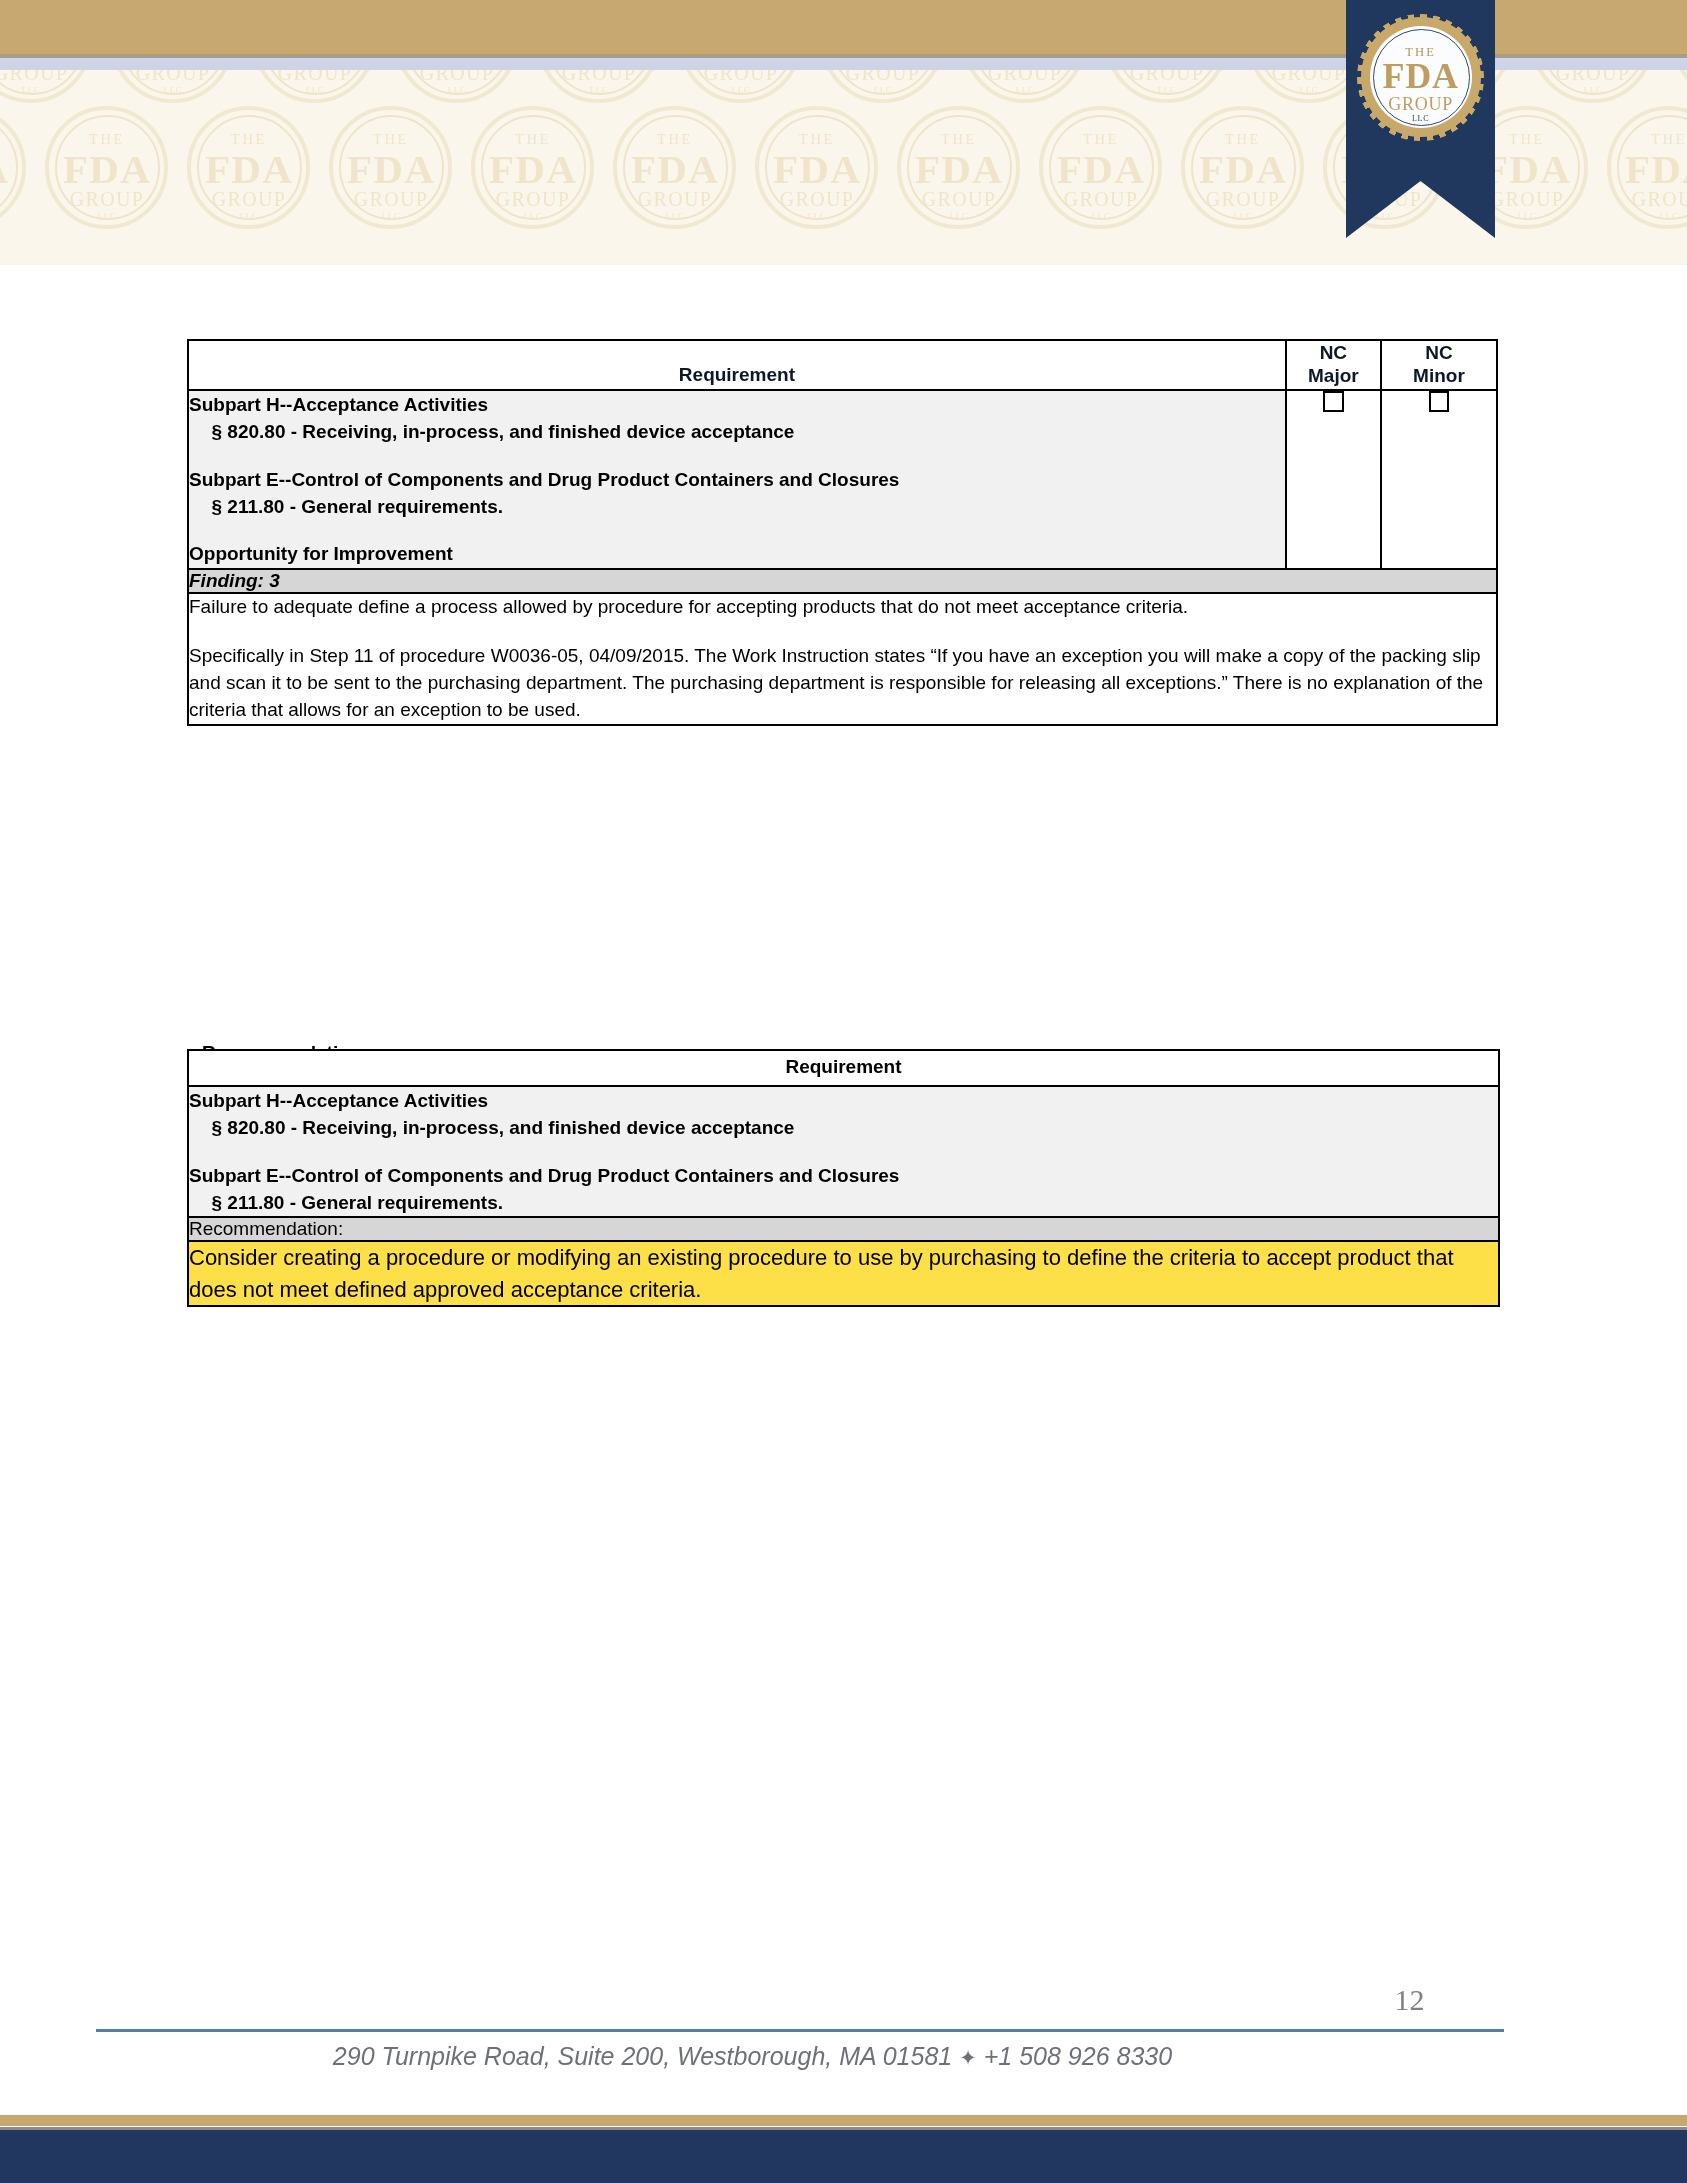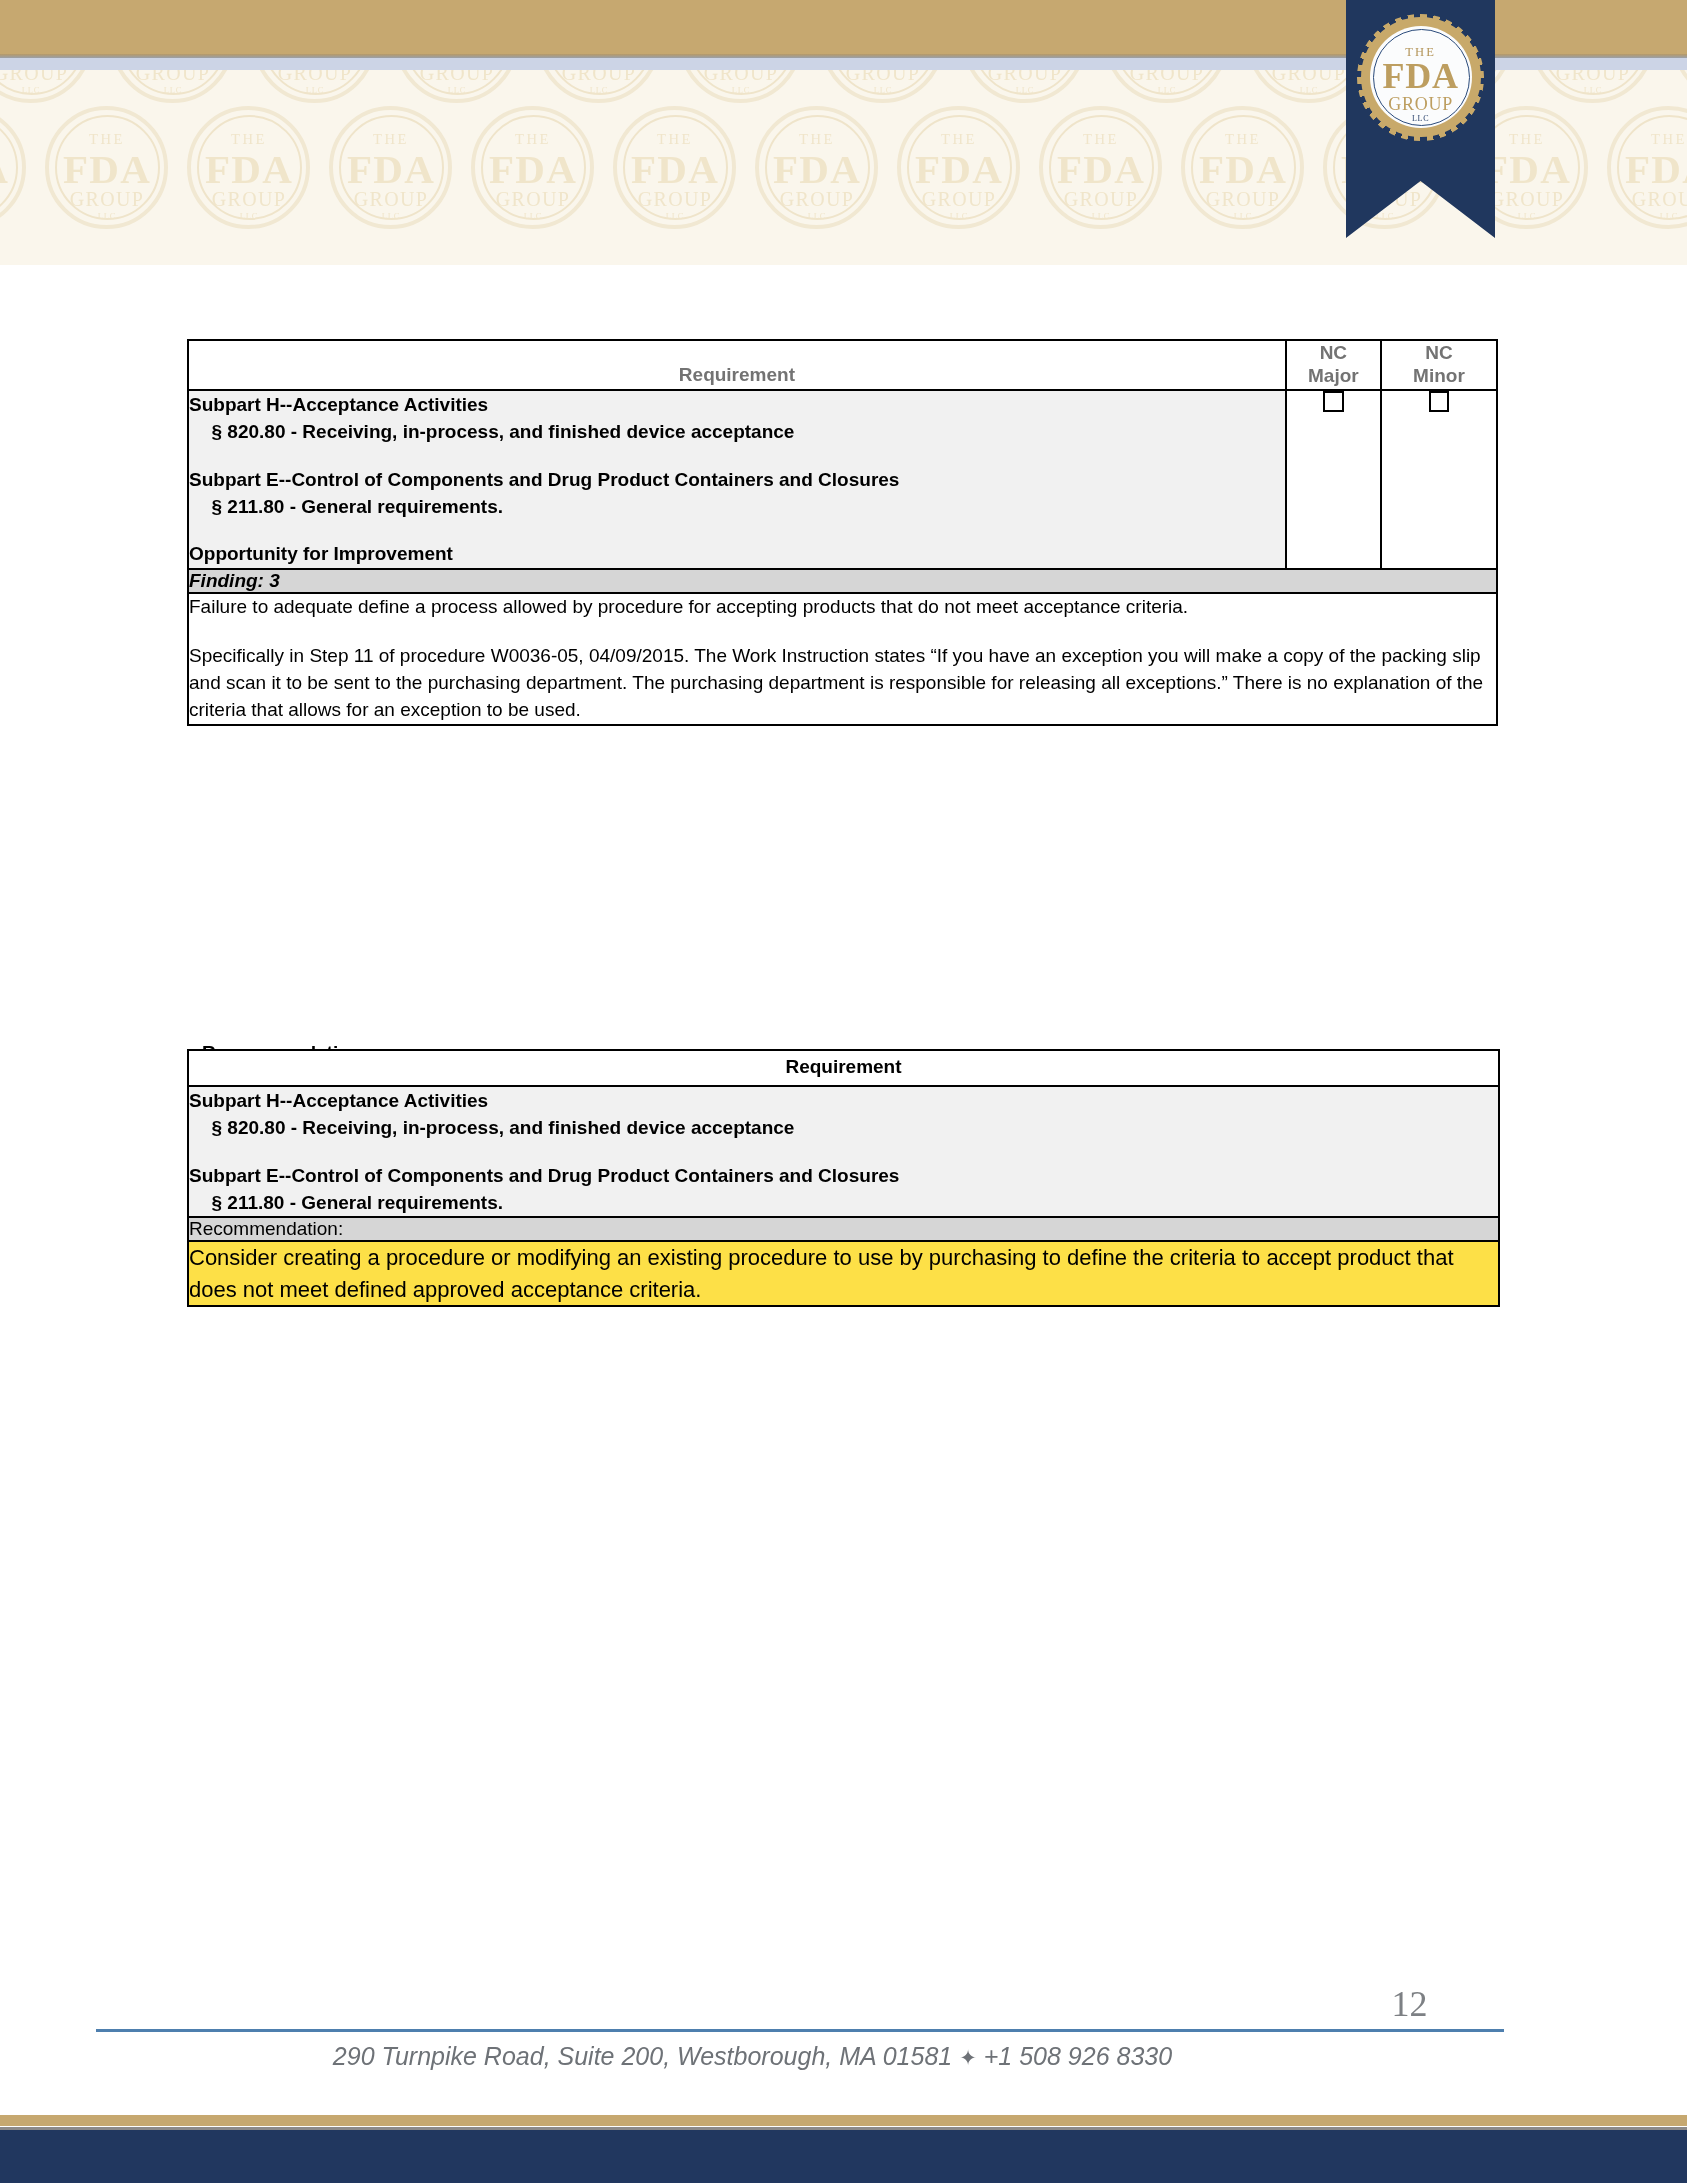--- a/index.html
+++ b/index.html
@@ -201,21 +201,21 @@
     width: 1311px;
   }
   .col-req  { width: 1097px; }
   .col-nc   { width: 95px; }
   .col-nc2  { width: 116px; }
 
   .hdr-cell {
     text-align: center;
     font-weight: bold;
     font-size: 19px;
-    color: #737373;
+    color: #0f172a;
     background: #ffffff;
     padding: 4px 0 4px 0;
   }
   .hdr-req-inner {
     height: 48px;
     display: flex;
     align-items: flex-end;
     justify-content: center;
     padding-bottom: 2.6px;
   }
@@ -318,21 +318,21 @@
     top: 1981px;
     width: 1687px;
     height: 202px;
   }
   #page-number {
     position: absolute;
     left: 1363px; top: 2px;
     width: 93px;
     text-align: center;
     font-family: "Liberation Serif", serif;
-    font-size: 36px;
+    font-size: 30px;
     color: #7d8084;
   }
   #footer-rule {
     position: absolute;
     left: 96px; top: 48px;
     width: 1408px; height: 2.6px;
     background: #4e7fae;
   }
   #footer-address {
     position: absolute;

